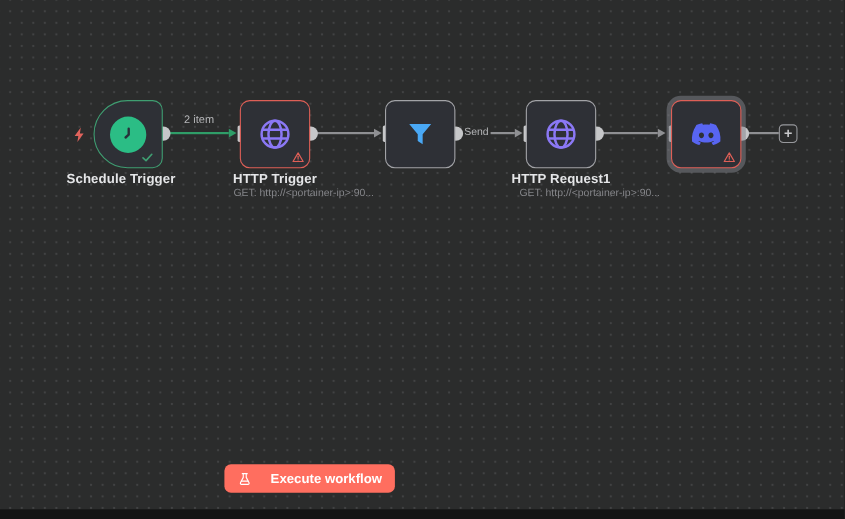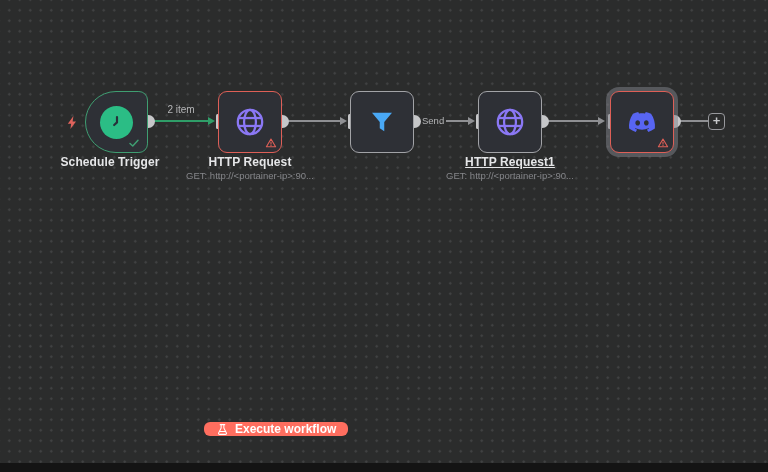--- a/index.html
+++ b/index.html
@@ -23,42 +23,42 @@
   .status { position:absolute; line-height:0; }
   .status.check { right:7px; bottom:3px; }
   .status.warn  { right:4px; bottom:3px; }
   .clock-circle { width:33px; height:33px; border-radius:50%; background:#2bbd85;
     display:flex; align-items:center; justify-content:center; }
   .node-label {
     position:absolute; top:155px; width:140px; text-align:center;
     font-size:12px; font-weight:bold; color:#e5e6e8; letter-spacing:.1px;
   }
   .node-sub {
-    position:absolute; top:170px; width:180px; text-align:center;
+    position:absolute; top:170px; width:180px; text-align:right;
     font-size:9.5px; color:#85868a;
   }
   .conn { position:absolute; top:120px; height:2px; background:#8f9093; }
   .conn.green { background:#2f9e68; }
   .arrow { position:absolute; top:117px; width:0; height:0;
     border-top:4.5px solid transparent; border-bottom:4.5px solid transparent;
     border-left:7px solid #8f9093; }
   .arrow.green { border-left-color:#2f9e68; }
   .out-dot { position:absolute; top:115px; width:13px; height:13px;
     border-radius:50%; background:#c6c7c9; }
   .in-bar { position:absolute; top:114px; width:4px; height:15px;
     border-radius:1.5px; background:#c6c7c9; }
   .conn-label { position:absolute; font-size:10px; color:#b5b6b8; text-align:center; }
   .conn-label.onesitem { top:104px; left:156px; width:50px; }
   .conn-label.kept { top:115px; left:420px; padding:0 2px; background:#2b2c2c; font-size:9.5px; }
   .bolt { position:absolute; left:65px; top:114px; line-height:0; }
   .add-btn { position:absolute; left:708px; top:113px; width:17px; height:17px;
     border:1.6px solid #97989c; border-radius:4px; background:#2b2c2c;
     color:#c7c8ca; font-size:13px; line-height:13px; text-align:center; font-weight:bold; }
-  .exec-btn { position:absolute; left:204px; top:422px; height:14px;
-    display:inline-flex; align-items:center; gap:6px; padding:0 12px;
+  .exec-btn { position:absolute; left:204px; top:422px; height:26px;
+    display:inline-flex; align-items:center; gap:17px; padding:0 12px;
     background:#ff6e5f; border:none; border-radius:6px; cursor:pointer;
     color:#ffffff; font-size:12px; font-weight:bold; font-family:"Liberation Sans", sans-serif; }
   .bottom-bar { position:absolute; left:0; top:463px; width:768px; height:9px; background:#141414; }
   svg { display:block; }
 </style>
 </head>
 <body>
 
 <div class="stage">
 
@@ -119,42 +119,42 @@
       </svg>
     </span>
     <span class="status warn">
       <svg width="12" height="12" viewBox="0 0 24 24" fill="none" stroke="#de5f57" stroke-width="2.2" stroke-linecap="round" stroke-linejoin="round">
         <path d="M12 4 2.8 19.6h18.4z"></path>
           <line x1="12" y1="10" x2="12" y2="14"></line>
           <line x1="12" y1="16.8" x2="12" y2="16.9"></line>
       </svg>
     </span>
   </div>
-  <div class="node-label" style="left:180px;">HTTP Request</div>
+  <div class="node-label" style="left:180px;">HTTP Trigger</div>
   <div class="node-sub" style="left:160px;">GET: http://&lt;portainer-ip&gt;:90...</div>
 
   <div class="node" style="left:350px;">
     <span>
       <svg width="30" height="30" viewBox="0 0 24 24">
         <path d="M4 4.5h16l-6.2 7.5v7.3l-3.6-2.4v-4.9z" fill="#49a8f5"></path>
       </svg>
     </span>
   </div>
 
   <div class="node" style="left:478px;">
     <span>
       <svg width="34" height="34" viewBox="0 0 24 24" fill="none" stroke="#8b78f5" stroke-width="1.6">
         <circle cx="12" cy="12" r="8.6"></circle>
           <ellipse cx="12" cy="12" rx="4.2" ry="8.6"></ellipse>
         <line x1="3.6" y1="9.2" x2="20.4" y2="9.2"></line>
           <line x1="3.6" y1="14.8" x2="20.4" y2="14.8"></line>
       </svg>
     </span>
   </div>
-  <div class="node-label" style="left:440px;text-decoration:underline;">HTTP Request1</div>
+  <div class="node-label" style="left:440px;">HTTP Request1</div>
   <div class="node-sub" style="left:420px;">GET: http://&lt;portainer-ip&gt;:90...</div>
 
   <div class="node error selected" style="left:610px;">
     <span>
       <svg width="34" height="26" viewBox="0 0 24 24">
         <path fill="#5865f2" d="M20.317 4.3698a19.7913 19.7913 0 00-4.8851-1.5152.0741.0741 0 00-.0785.0371c-.211.3753-.4447.8648-.6083 1.2495-1.8447-.2762-3.68-.2762-5.4868 0-.1636-.3933-.4058-.8742-.6177-1.2495a.077.077 0 00-.0785-.037 19.7363 19.7363 0 00-4.8852 1.515.0699.0699 0 00-.0321.0277C.5334 9.0458-.319 13.5799.0992 18.0578a.0824.0824 0 00.0312.0561c2.0528 1.5076 4.0413 2.4228 5.9929 3.0294a.0777.0777 0 00.0842-.0276c.4616-.6304.8731-1.2952 1.226-1.9942a.076.076 0 00-.0416-.1057c-.6528-.2476-1.2743-.5495-1.8722-.8923a.077.077 0 01-.0076-.1277c.1258-.0943.2517-.1923.3718-.2914a.0743.0743 0 01.0776-.0105c3.9278 1.7933 8.18 1.7933 12.0614 0a.0739.0739 0 01.0785.0095c.1202.099.246.1981.3728.2924a.077.077 0 01-.0066.1276 12.2986 12.2986 0 01-1.873.8914.0766.0766 0 00-.0407.1067c.3604.698.7719 1.3628 1.225 1.9932a.076.076 0 00.0842.0286c1.961-.6067 3.9495-1.5219 6.0023-3.0294a.077.077 0 00.0313-.0552c.5004-5.177-.8382-9.6739-3.5485-13.6604a.061.061 0 00-.0312-.0286zM8.02 15.3312c-1.1825 0-2.1569-1.0857-2.1569-2.419 0-1.3332.9555-2.4189 2.157-2.4189 1.2108 0 2.1757 1.0952 2.1568 2.419 0 1.3332-.9555 2.4189-2.1569 2.4189zm7.9748 0c-1.1825 0-2.1569-1.0857-2.1569-2.419 0-1.3332.9554-2.4189 2.1569-2.4189 1.2108 0 2.1757 1.0952 2.1568 2.419 0 1.3332-.946 2.4189-2.1568 2.4189z"></path>
       </svg>
     </span>
     <span class="status warn">
       <svg width="12" height="12" viewBox="0 0 24 24" fill="none" stroke="#de5f57" stroke-width="2.2" stroke-linecap="round" stroke-linejoin="round">

